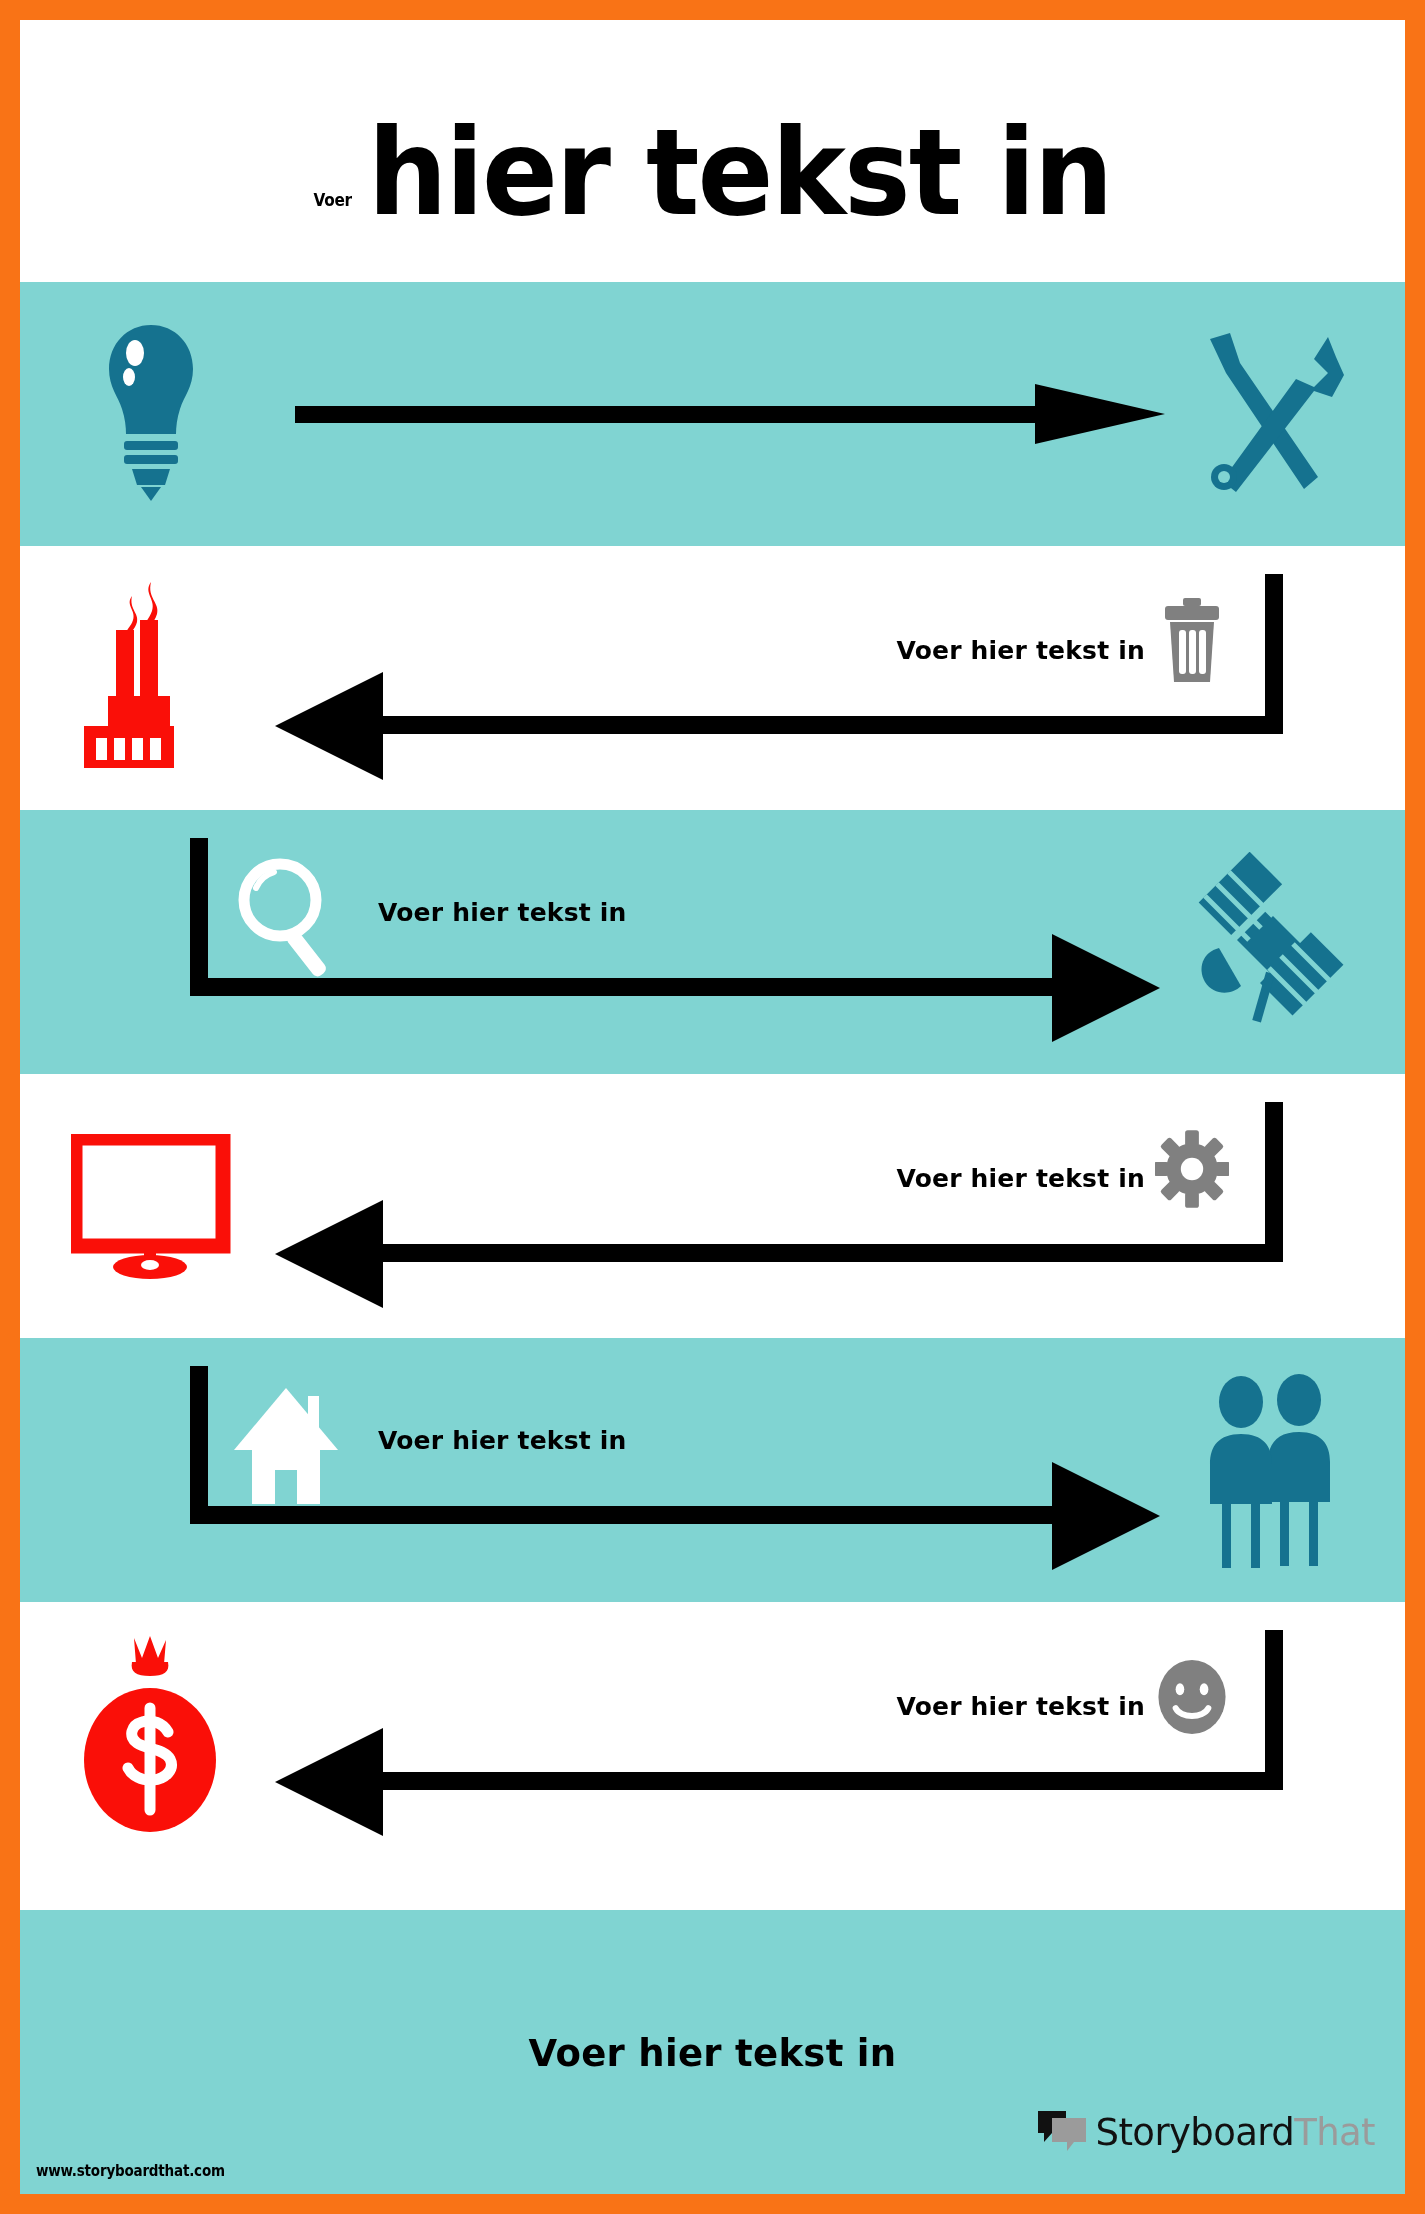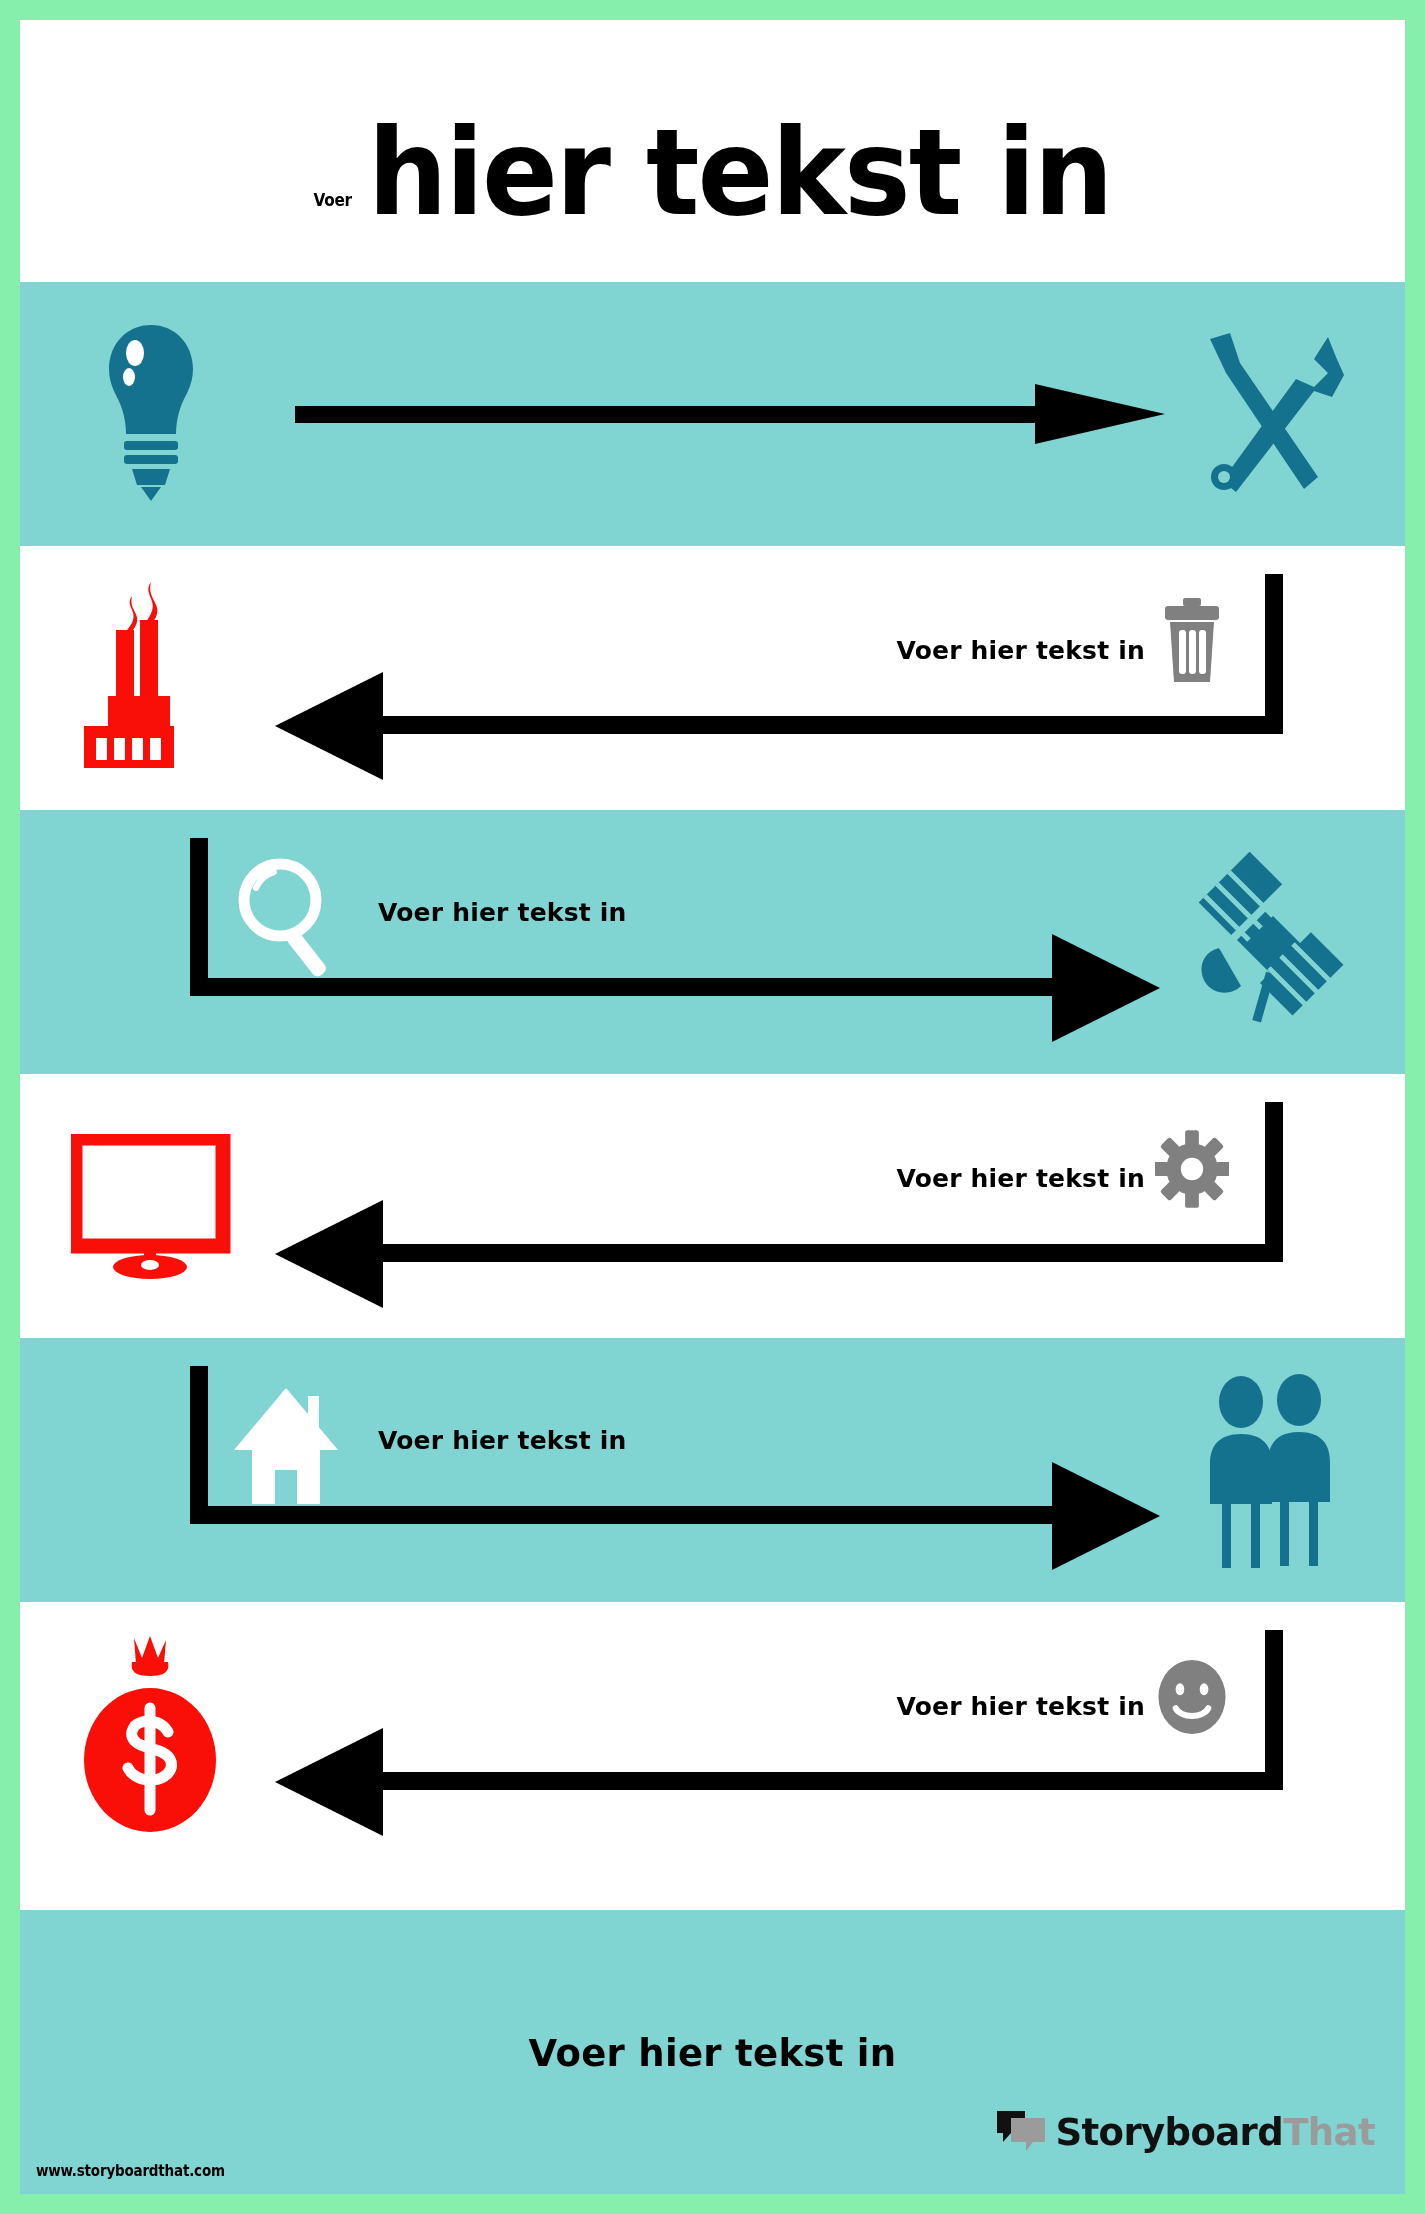--- a/index.html
+++ b/index.html
@@ -7,21 +7,21 @@
   body{
     width:1425px; height:2214px;
     font-family:"DejaVu Sans", sans-serif;
     overflow:hidden;
   }
 
   
   #poster{
     position:relative;
     width:1425px; height:2214px;
-    background:#86efac;
+    background:#f97316;
   }
   #canvas{
     position:absolute;
     left:20px; top:20px;
     width:1385px; height:2174px;
     background:#ffffff;
     overflow:hidden;
   }
 
   
@@ -170,21 +170,21 @@
   }
   #logo{
     position:absolute;
     right:30px; bottom:36px;
     display:flex; align-items:center;
     height:52px;
   }
   #logo-mark{ width:52px; height:48px; margin-right:8px; }
   #logo-text{
     font-family:"DejaVu Sans", sans-serif;
-    font-weight:700;
+    font-weight:400;
     font-size:37px;
     letter-spacing:-.6px;
     line-height:1;
     white-space:nowrap;
   }
   #logo-text .lt-dark{ color:#111111; }
   #logo-text .lt-grey{ color:#9b9b9b; }
 </style>
 </head>
 <body>

